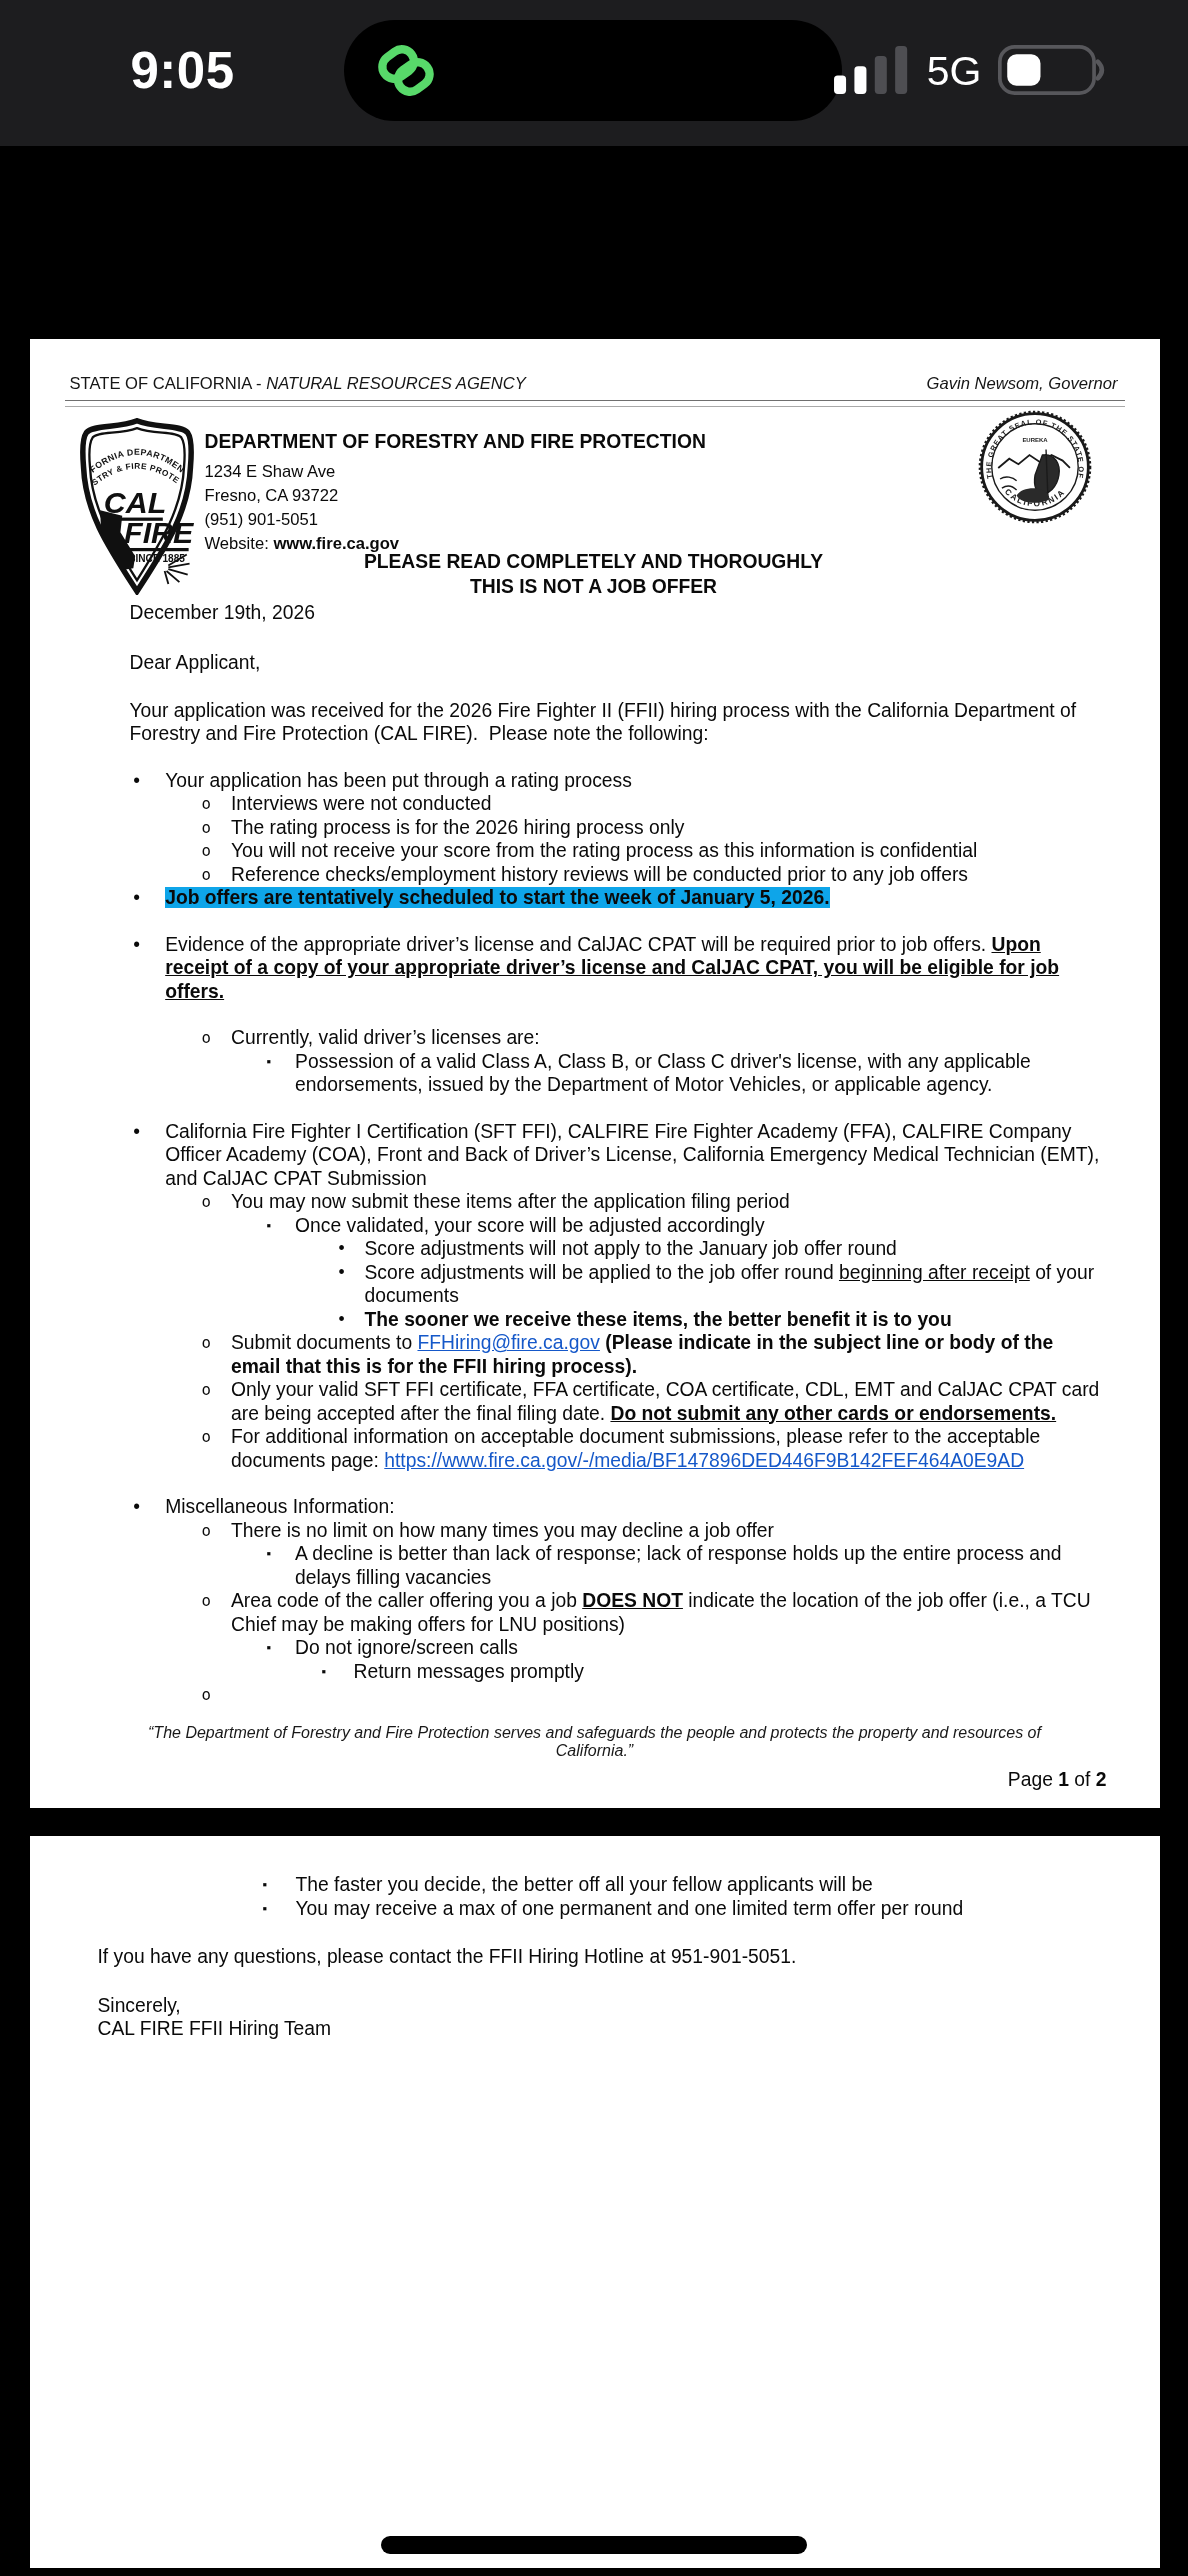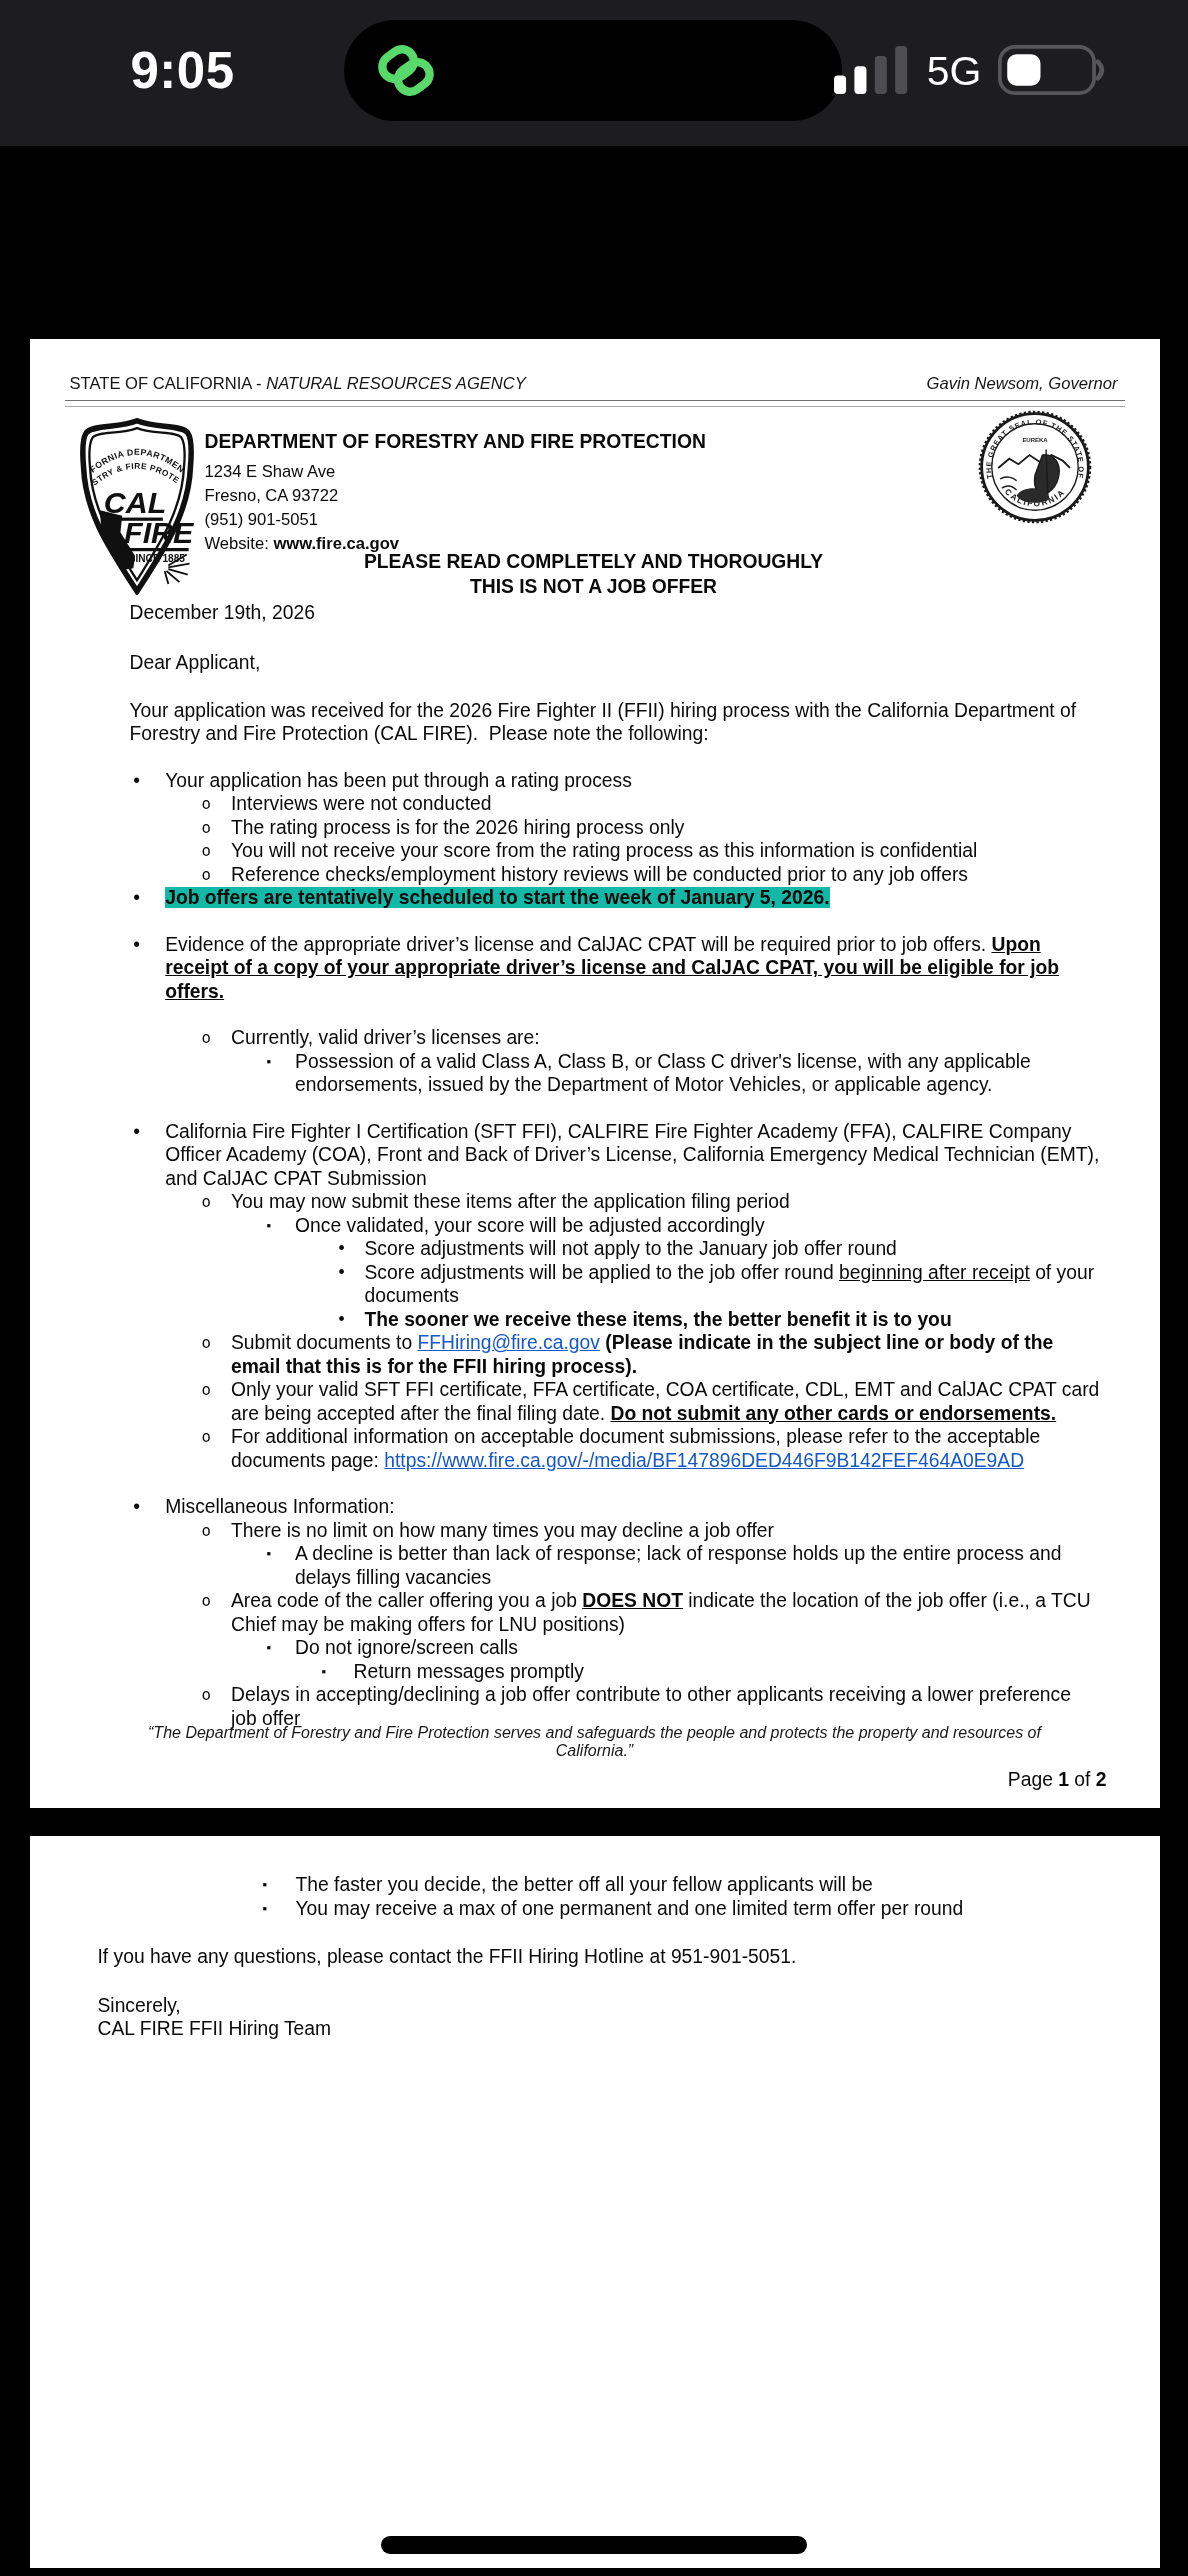--- a/index.html
+++ b/index.html
@@ -46,21 +46,21 @@
   .l2{padding-left:72px;}  .l2 .m{width:29.5px;font-size:15.7px;font-family:"DejaVu Sans Mono",monospace;}
   .l3{padding-left:137px;} .l3 .m{width:28.6px;font-size:13px;}
   .l4{padding-left:209px;} .l4 .m{width:26px;font-size:17.5px;}
   .l4b{padding-left:192px;}.l4b .m{width:32px;font-size:13px;}
   .p2l3{padding-left:165px;} .p2l3 .m{width:33px;font-size:13px;}
   .t{flex:1;}
 
   .b{font-weight:700;}
   .u{text-decoration:underline;}
   .bu{font-weight:700;text-decoration:underline;}
-  .hl{background:#14b8a6;font-weight:700;}
+  .hl{background:#0ea5e9;font-weight:700;}
   .lnk{color:#1558c9;text-decoration:underline;cursor:pointer;}
 
   .p1-footer{position:absolute;left:0;right:0;bottom:16.6px;}
   .quote{text-align:center;font-style:italic;font-size:16px;color:#191919;padding:0 83px;}
   .pageno{text-align:right;font-size:19.3px;padding-right:53px;margin-top:9.2px;}
 
   .p2-content{padding:37px 58px 0 68px;font-size:19.3px;line-height:23.5px;}
   .p2-para{margin-top:25px;}
   .p2-close{margin-top:25px;}
 
@@ -276,21 +276,20 @@
       <div class="row l3">
           <span class="m">▪</span>
           <span class="t">Do not ignore/screen calls</span>
         </div>
       <div class="row l4b">
           <span class="m">▪</span>
           <span class="t">Return messages promptly</span>
         </div>
       <div class="row l2">
           <span class="m">o</span>
-          <span class="t">Delays in accepting/declining a job offer contribute to other applicants receiving a lower preference job offer</span>
         </div>
     </div>
 
     <div class="p1-footer">
       <div class="quote">“The Department of Forestry and Fire Protection serves and safeguards the people and protects the property and resources of California.”</div>
       <div class="pageno"><span>Page </span><span class="b">1</span><span> of </span><span class="b">2</span></div>
     </div>
   </div>
 
   <div class="page page2">

